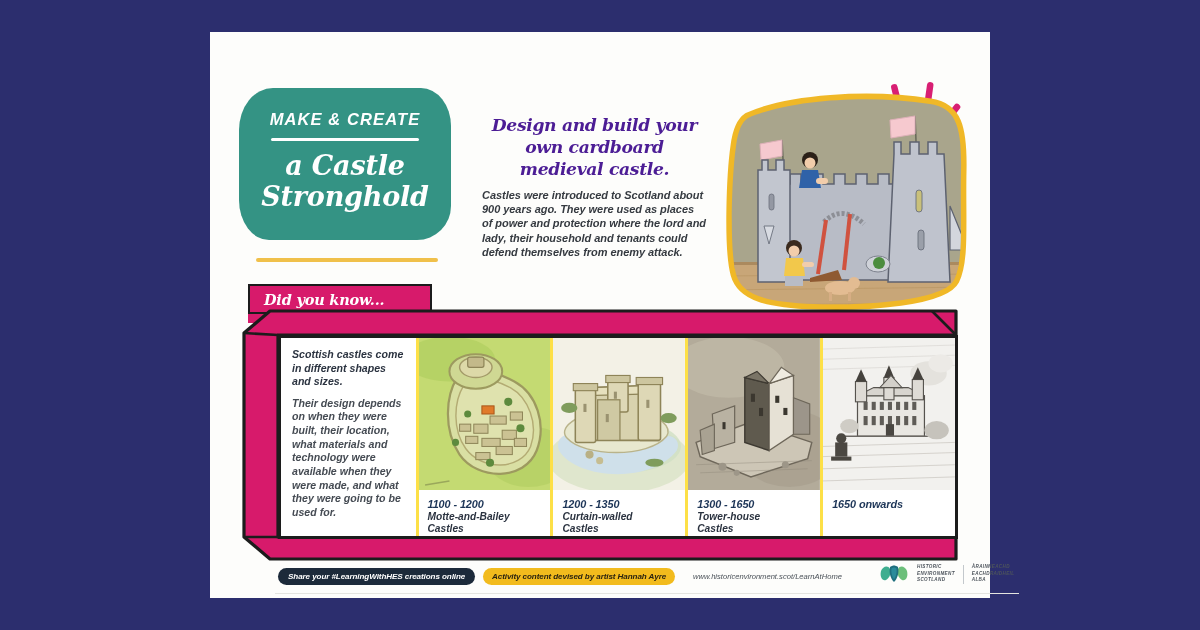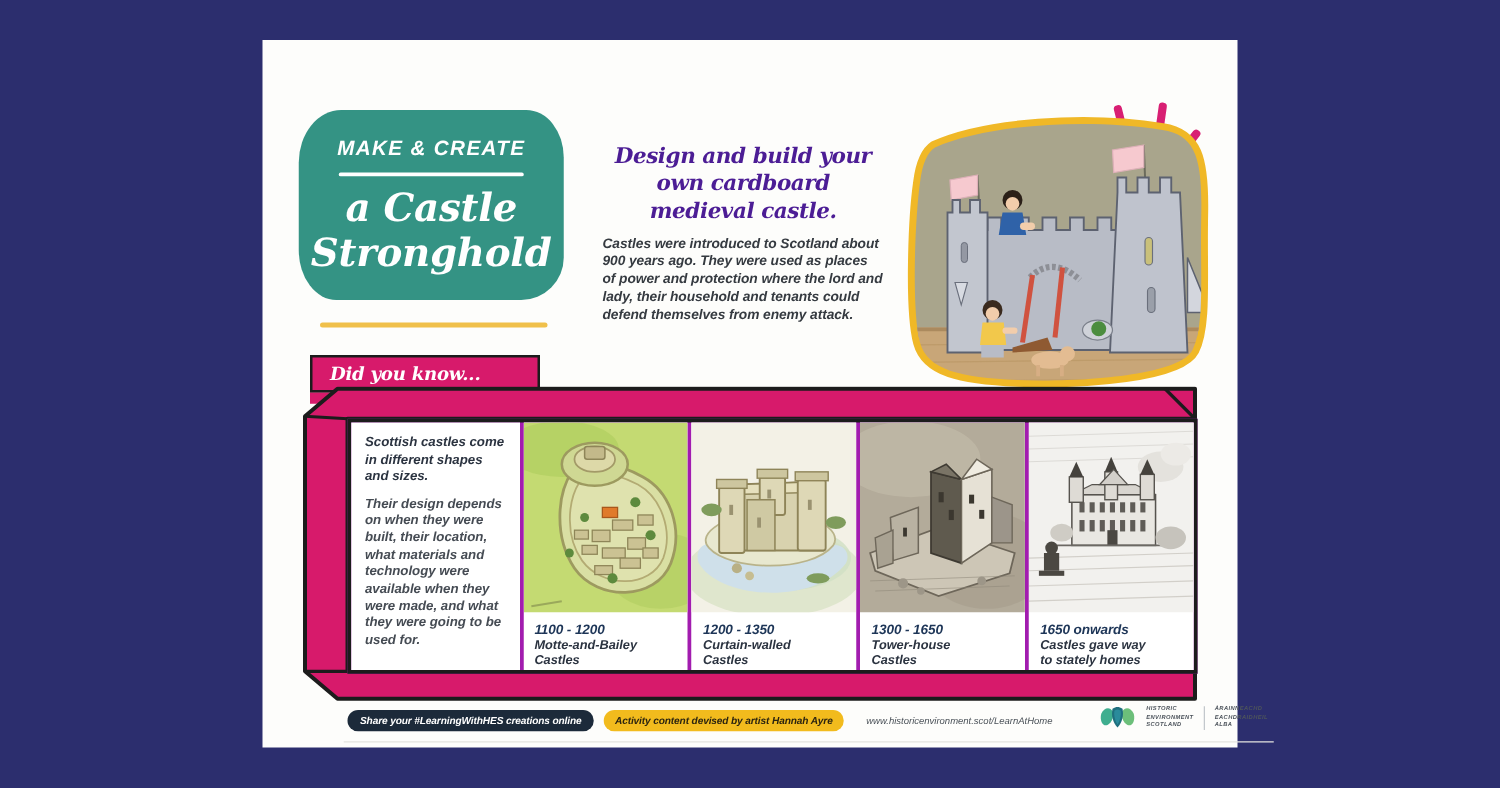--- a/index.html
+++ b/index.html
@@ -25,21 +25,21 @@
     margin-top:22px; text-align:center; color:#ffffff;
     font-size:16.5px; font-weight:700; letter-spacing:1.1px;
   }
   .badge-rule {
     width:148px; height:3px; background:#ffffff; margin:9px auto 0;
     border-radius:2px;
   }
   .badge-title {
     margin-top:9px; text-align:center; color:#ffffff;
     font-family:"DejaVu Serif", serif; font-weight:700;
-    font-size:31px; line-height:1.16; letter-spacing:-0.2px;
+    font-size:27px; line-height:1.16; letter-spacing:-0.2px;
   }
   .badge-underline {
     position:absolute; left:46px; top:226px; width:182px; height:4px;
     background:#f0c04a; border-radius:3px;
   }
 
   
   .intro { position:absolute; left:272px; top:82px; width:225px; }
   .intro h1 {
     font-family:"DejaVu Serif", serif; font-weight:700;
@@ -69,21 +69,21 @@
   .dyk-tab-shadow {
     position:absolute; left:38px; top:282px; width:184px; height:9px;
     background:#d71a6b;
   }
 
   
   .box3d { position:absolute; left:32px; top:277px; width:716px; height:253px; }
   .box3d svg { position:absolute; inset:0; }
   .panels {
     position:absolute; left:36px; top:26px; width:680px; height:204px;
-    display:flex; background:#a21caf; gap:3px;
+    display:flex; background:#fde047; gap:3px;
     border:3px solid #1c1c1c;
   }
   .panel { flex:1 1 0; position:relative; background:#ffffff; overflow:hidden; }
   .panel-0 { flex:1.02 1 0; }
   .panel-text { padding:10px 9px 0 11px; }
   .panel-text .lead {
     font-size:10.6px; font-weight:700; line-height:1.28; color:#2b3340;
   }
   .panel-text .body {
     margin-top:8px; font-size:10.6px; font-weight:600;
@@ -478,24 +478,20 @@
               <circle cx="18" cy="100" r="5"></circle>
               <rect x="8" y="118" width="20" height="4"></rect>
             </g>
 
             <ellipse cx="112" cy="92" rx="12" ry="9" fill="#c6c3bc"></ellipse>
             <ellipse cx="26" cy="88" rx="9" ry="7" fill="#cfccc5"></ellipse>
           </svg>
         </div>
         <div class="panel-cap">
           <div class="yr">1650 onwards</div>
-          <div class="nm">
-            <div>Castles gave way</div>
-            <div>to stately homes</div>
-          </div>
         </div>
       </div>
 
     </div>
   </div>
 
   <div class="footer">
     <div class="pill-navy">
       <span>Share your #LearningWithHES creations online</span>
     </div>

